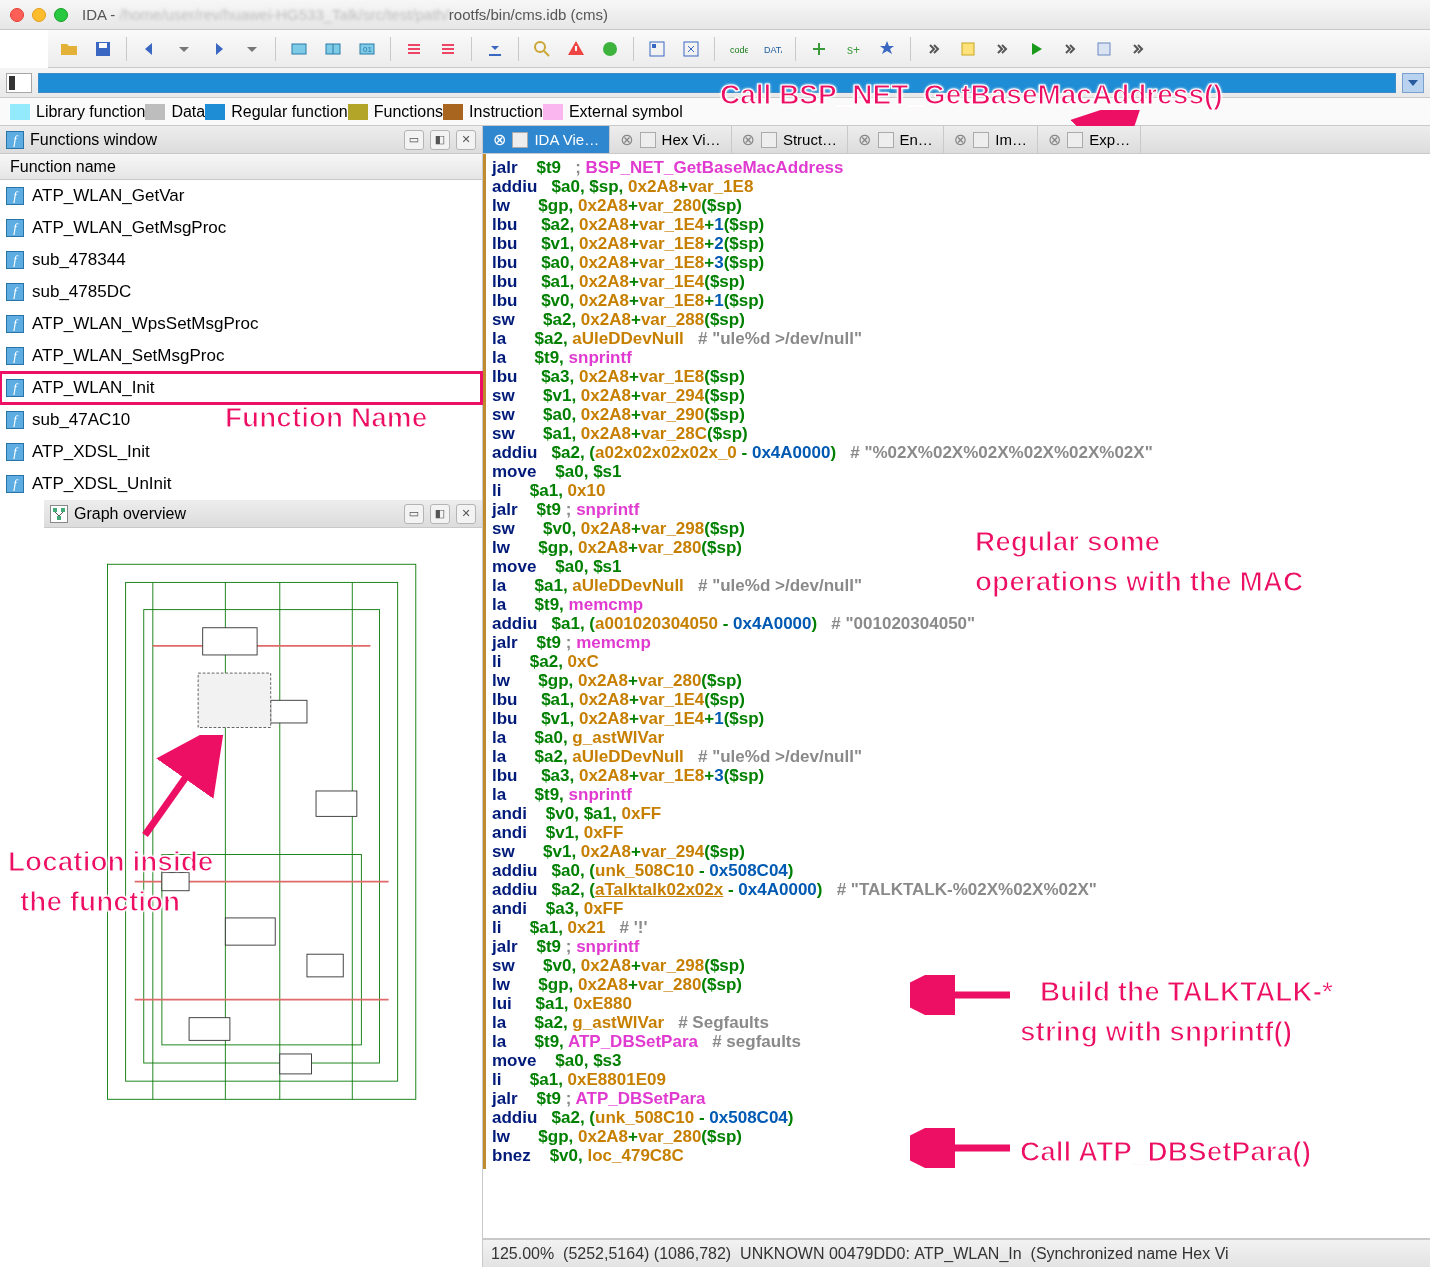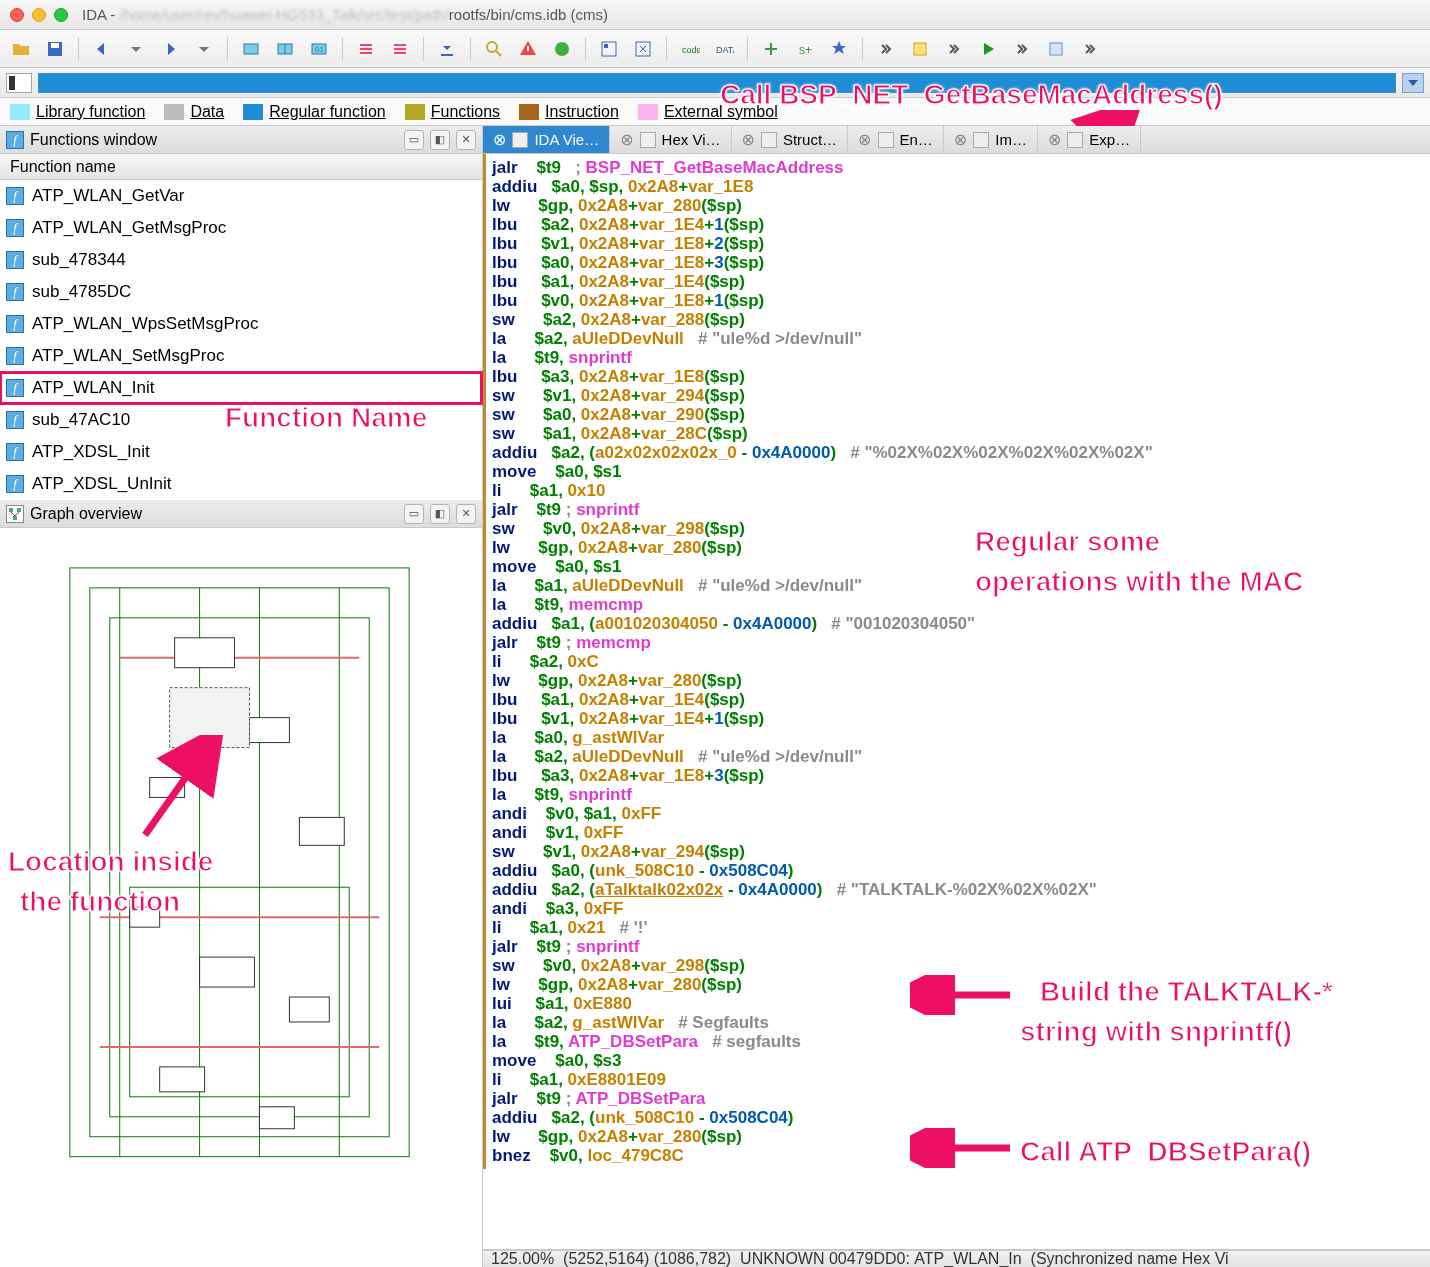--- a/index.html
+++ b/index.html
@@ -9,35 +9,35 @@
 .titlebar { height: 30px; background: linear-gradient(#f7f7f7,#e6e6e6); border-bottom: 1px solid #c9c9c9; display:flex; align-items:center; padding:0 10px; font-size:15px; color:#555; }
 .traffic { display:flex; gap:8px; margin-right:14px; }
 .tl { width:14px; height:14px; border-radius:50%; }
 .tl.r{background:#ff5f57;border:1px solid #e33e32;}
 .tl.y{background:#ffbd2e;border:1px solid #e09e1a;}
 .tl.g{background:#28c940;border:1px solid #13a025;}
 .titlepath { white-space:nowrap; }
 .titlepath .blur { color:#bfbfbf; filter: blur(1.4px); }
 
 
-.toolbar { height:38px; background:linear-gradient(#fafafa,#ececec); border-bottom:1px solid #c9c9c9; display:flex; align-items:center; padding:0 8px; gap:8px; position:relative; }
+.toolbar { height:38px; background:linear-gradient(#fafafa,#ececec); border-bottom:1px solid #c9c9c9; display:flex; align-items:center; padding:0 8px; gap:8px; position:relative;margin-left:48px; }
 .tbtn { width:26px; height:26px; border:none; background:transparent; display:flex; align-items:center; justify-content:center; border-radius:3px; cursor:pointer;}
 .tbtn svg{width:20px;height:20px;}
 .tsep{width:1px;height:24px;background:#c9c9c9;margin:0 2px;}
 
 
 .navbar { height:30px; background:linear-gradient(#f5f5f5,#e9e9e9); border-bottom:1px solid #c9c9c9; display:flex; align-items:center; padding:0 6px; gap:6px; position:relative; }
 .nav-box { width:26px; height:20px; border:1px solid #a7a7a7; background:#fff; display:flex; align-items:center; }
 .nav-box .m { width:6px; height:14px; background:#333; margin-left:2px;}
 .nav-strip { flex:1; height:20px; background:#1f8dd6; border:1px solid #3e8cc7; position:relative; }
 .nav-end { width:22px; height:20px; border:1px solid #7aa0d0; background:#b8d2ef; display:flex; align-items:center; justify-content:center;}
 .nav-end::after{content:"";border-left:5px solid transparent;border-right:5px solid transparent;border-top:6px solid #2a5a9e;}
 
 
-.legend { height:28px; background:#fafafa; border-bottom:1px solid #c9c9c9; display:flex; align-items:center; padding:0 10px; gap:19px; font-size:16px;text-decoration:underline; }
+.legend { height:28px; background:#fafafa; border-bottom:1px solid #c9c9c9; display:flex; align-items:center; padding:0 10px; gap:0; font-size:16px; }
 .lg { display:flex; align-items:center; gap:6px; }
 .sw { width:20px; height:16px; border:0; }
 
 
 .main { display:flex; height:calc(1267px - 30px - 38px - 30px - 28px); }
 .left { width:483px; border-right:1px solid #c9c9c9; display:flex; flex-direction:column; background:#fff; }
 .right { flex:1; display:flex; flex-direction:column; position:relative; background:#fff; }
 
 
 .panel-hdr { height:28px; background:linear-gradient(#ededed,#dcdcdc); border-bottom:1px solid #c9c9c9; display:flex; align-items:center; padding:0 6px; font-size:16px; gap:6px; }
@@ -46,21 +46,21 @@
 
 
 .fn-colhdr { height:26px; background:linear-gradient(#f7f7f7,#e5e5e5); border-bottom:1px solid #c9c9c9; font-size:16px; display:flex; align-items:center; padding-left:10px; }
 .fn-list { flex:0 0 auto; }
 .fn-row { height:32px; display:flex; align-items:center; padding-left:6px; gap:8px; font-size:17px; cursor:pointer; }
 .fn-row.sel{outline:3px solid #ec0f64; outline-offset:-2px; background:#fff;}
 .fi { width:18px; height:18px; background:#5dade2; border:1px solid #2874a6; color:#fff; font-family: serif; font-style: italic; font-size:13px; display:flex; align-items:center; justify-content:center; }
 .fn-status{height:28px;background:linear-gradient(#eee,#e2e2e2);border-top:1px solid #c9c9c9;border-bottom:1px solid #c9c9c9;display:flex;align-items:center;padding-left:10px;font-size:16px;}
 
 
-.graph-panel{flex:1;display:flex;flex-direction:column;}
+.graph-panel{flex:1;display:flex;flex-direction:column;margin-left:44px;}
 .graph-area{flex:1;background:#fff;position:relative;overflow:hidden;}
 .graph-svg{position:absolute;inset:0;}
 
 
 .tabs{height:28px;background:linear-gradient(#ededed,#dcdcdc);border-bottom:1px solid #c9c9c9;display:flex;align-items:stretch;font-size:15px;}
 .tab{display:flex;align-items:center;padding:0 10px;gap:6px;border-right:1px solid #c9c9c9;cursor:pointer;white-space:nowrap;}
 .tab.active{background:#2f87d0;color:#fff;}
 .tab .ico{width:16px;height:16px;background:#eee;border:1px solid #aaa;}
 .tab .close{color:#888;font-size:16px;}
 .tab.active .close{color:#fff;}
@@ -70,21 +70,21 @@
 .code{font-family:"Courier New",monospace;font-size:17px;font-weight:bold;line-height:19px;padding:4px 0 4px 6px;white-space:pre;border-left:3px solid #c08a2f;}
 .c-mn{color:#001a7a;} 
 .c-rg{color:#008000;} 
 .c-nm{color:#0059b3;} 
 .c-fn{color:#e03ad0;} 
 .c-sy{color:#c77f00;} 
 .c-cm{color:#8a8a8a;}
 .code u{text-decoration:underline;}
 
 
-.statusbar{height:17px;background:linear-gradient(#f2f2f2,#e3e3e3);border-top:1px solid #c9c9c9;display:flex;align-items:center;font-size:16px;padding:0 8px;color:#333;white-space:nowrap;overflow:hidden;}
+.statusbar{height:28px;background:linear-gradient(#f2f2f2,#e3e3e3);border-top:1px solid #c9c9c9;display:flex;align-items:center;font-size:16px;padding:0 8px;color:#333;white-space:nowrap;overflow:hidden;}
 
 
 .annot{position:absolute;font-family:"Arial Black",Arial,sans-serif;font-weight:900;font-size:28px;color:#ec0f64;-webkit-text-stroke:1.2px #fff;text-shadow:0 0 3px #fff,0 0 3px #fff;pointer-events:none;line-height:1.2;}
 .arrow{position:absolute;pointer-events:none;}
 </style>
 </head>
 <body>
 
 <div class="titlebar">
   <div class="traffic">

